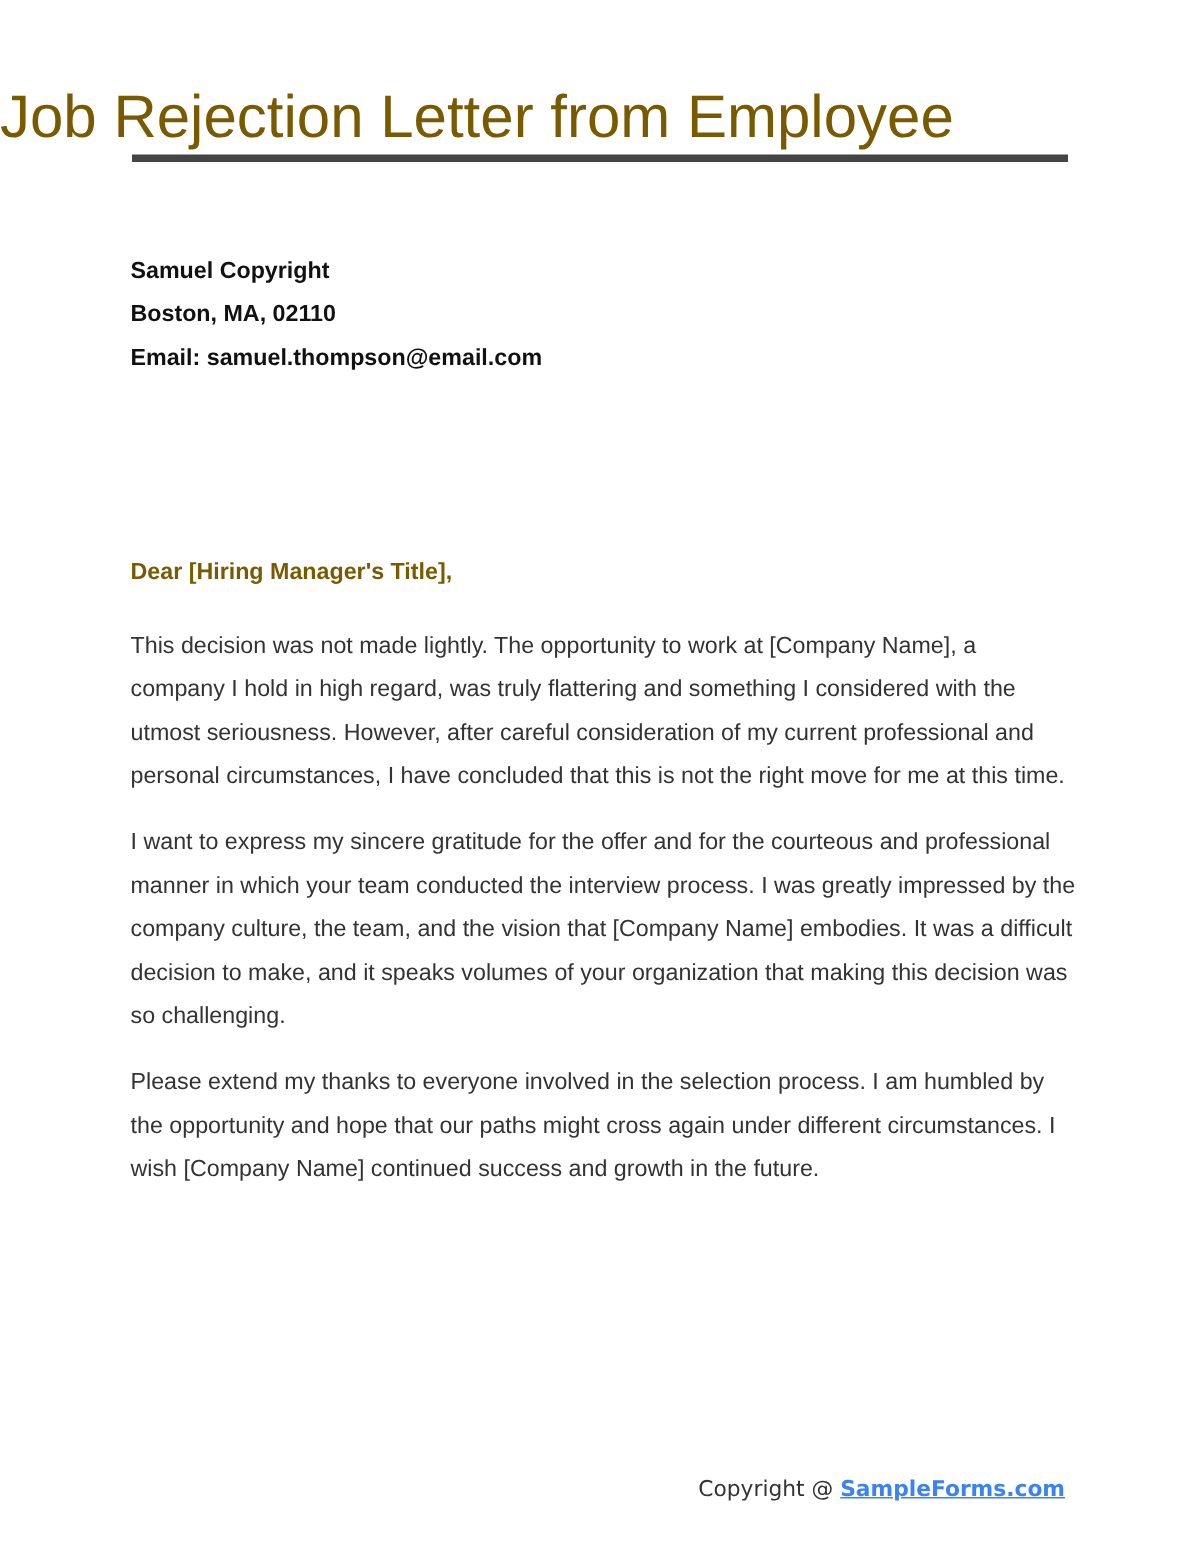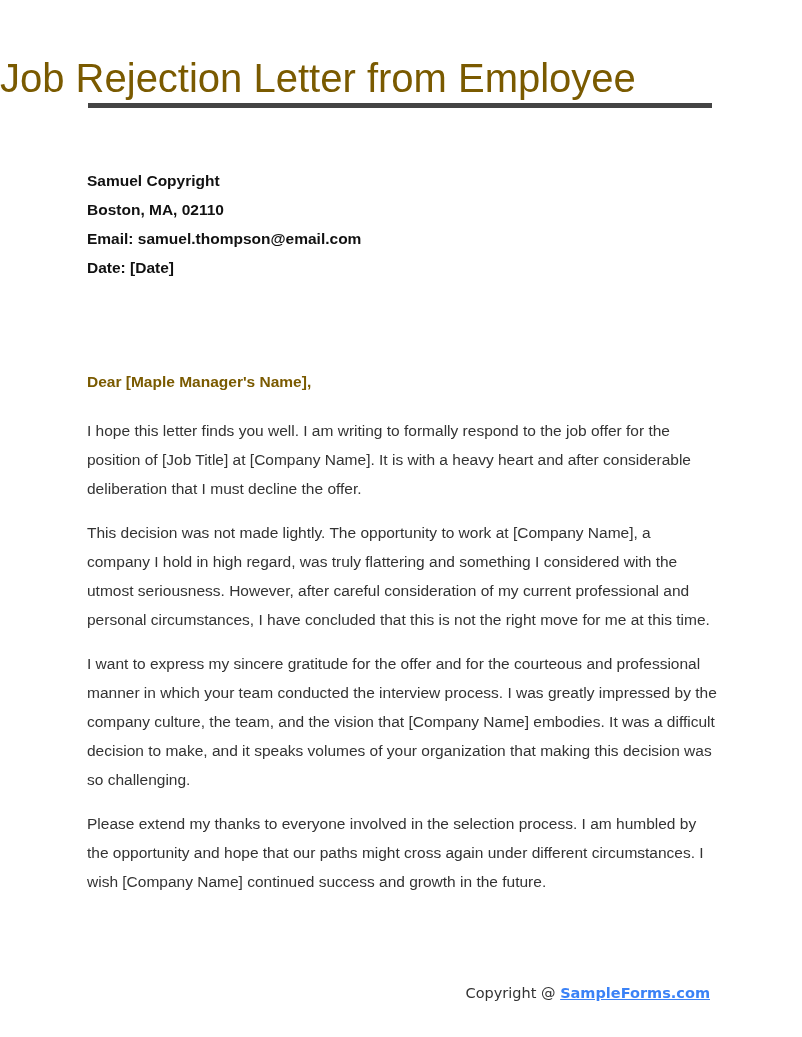--- a/index.html
+++ b/index.html
@@ -21,27 +21,25 @@
 </head>
 <body>
 
 <div class="title">Job Rejection Letter from Employee</div>
 <div class="rule"></div>
 
 <div class="sender">
   <div>Samuel Copyright</div>
   <div>Boston, MA, 02110</div>
   <div>Email: samuel.thompson@email.com</div>
-  <div>Date: [Date]</div>
 </div>
 
-<div class="salutation">Dear [Maple Manager's Name],</div>
+<div class="salutation">Dear [Hiring Manager's Title],</div>
 
 <div class="body-text">
-  <p>I hope this letter finds you well. I am writing to formally respond to the job offer for the position of [Job Title] at [Company Name]. It is with a heavy heart and after considerable deliberation that I must decline the offer.</p>
   <p>This decision was not made lightly. The opportunity to work at [Company Name], a company I hold in high regard, was truly flattering and something I considered with the utmost seriousness. However, after careful consideration of my current professional and personal circumstances, I have concluded that this is not the right move for me at this time.</p>
   <p>I want to express my sincere gratitude for the offer and for the courteous and professional manner in which your team conducted the interview process. I was greatly impressed by the company culture, the team, and the vision that [Company Name] embodies. It was a difficult decision to make, and it speaks volumes of your organization that making this decision was so challenging.</p>
   <p>Please extend my thanks to everyone involved in the selection process. I am humbled by the opportunity and hope that our paths might cross again under different circumstances. I wish [Company Name] continued success and growth in the future.</p>
 </div>
 
 <div class="footer">
   <span>Copyright @ </span><a>SampleForms.com</a>
 </div>
 
 </body></html>

